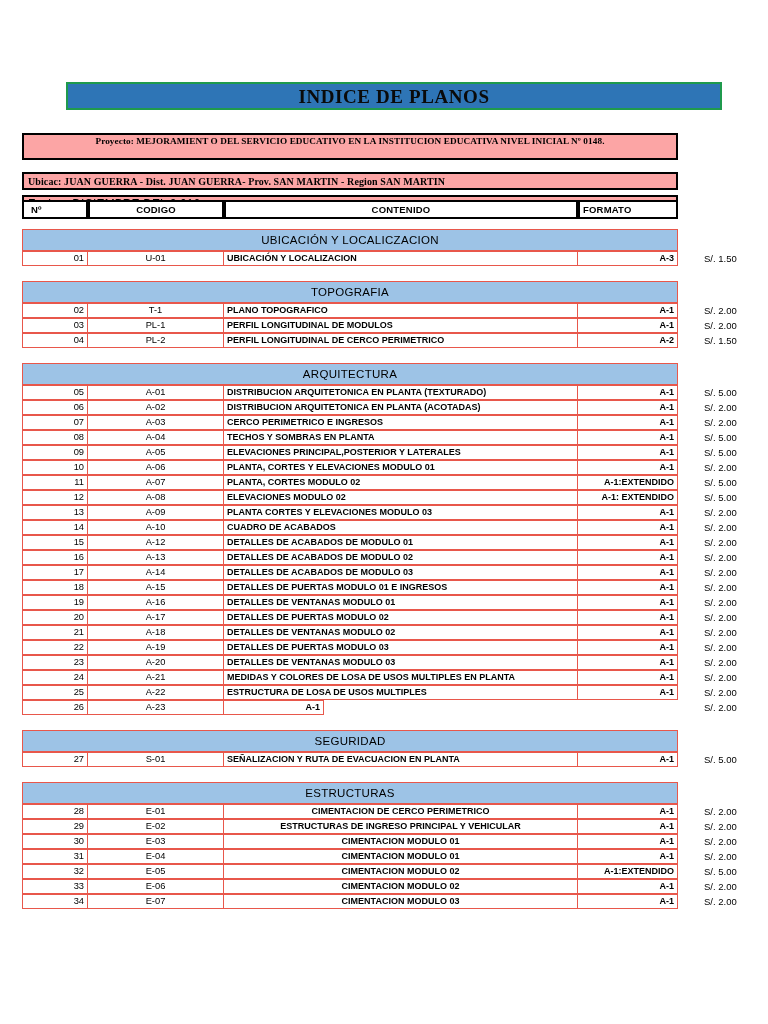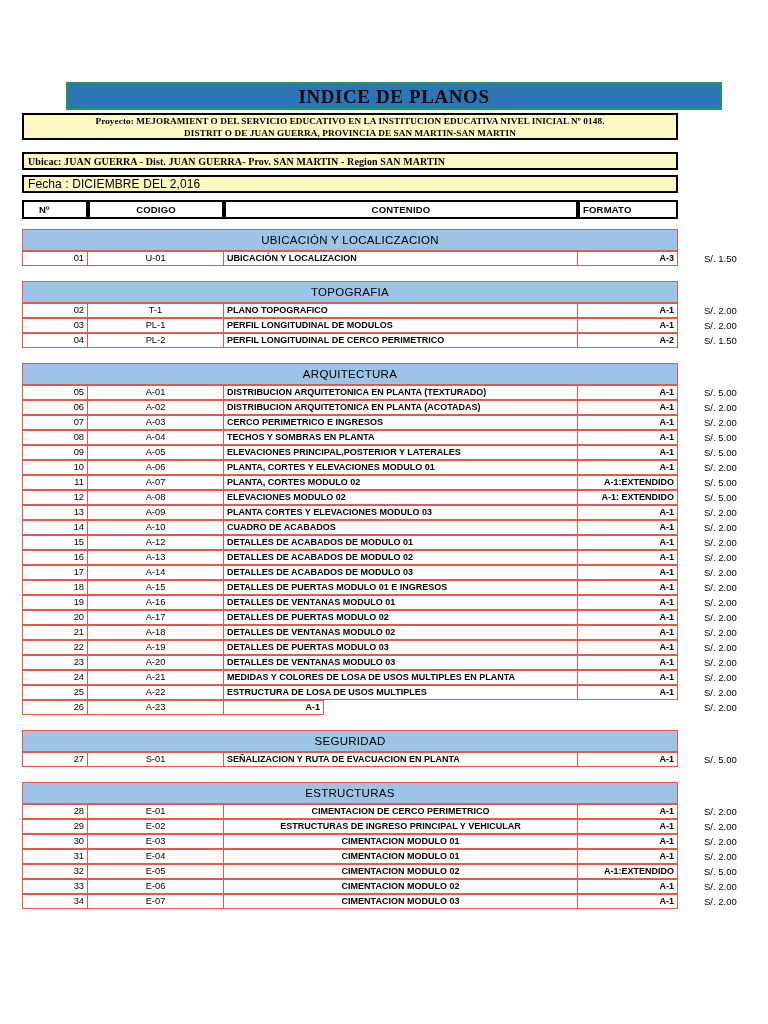--- a/index.html
+++ b/index.html
@@ -44,23 +44,24 @@
     letter-spacing: 0.6px;
     color: #0a0a0a;
     line-height: 1;
   }
 
   
   .info-box {
     position: absolute;
     left: 22px;
     width: 656px;
-    background: #fef9c3;
+    background: #fca5a5;
     border: 2px solid #000000;
     box-sizing: border-box;
+    margin-top: 20px;
   }
   .info-box.proyecto {
     top: 113px;
     height: 27px;
     text-align: center;
     padding-top: 1px;
   }
   .info-box.ubicac {
     top: 152px;
     height: 18px;
@@ -113,21 +114,21 @@
     box-sizing: border-box;
     background: #ffffff;
     font-family: "Liberation Sans", sans-serif;
     font-weight: bold;
     font-size: 9.5px;
     display: flex;
     align-items: center;
     justify-content: center;
     letter-spacing: 0.2px;
   }
-  .colhead-cell.num      { left: 0px;   width: 66px; justify-content: flex-start; padding-left: 15px; }
+  .colhead-cell.num      { left: 0px;   width: 66px; justify-content: flex-start; padding-left: 7px; }
   .colhead-cell.codigo   { left: 66px;  width: 136px; }
   .colhead-cell.contenido{ left: 202px; width: 354px; }
   .colhead-cell.formato  { left: 556px; width: 100px; justify-content: flex-start; padding-left: 3px; }
 
   
   .section {
     position: absolute;
     left: 22px;
     width: 656px;
     border-radius: 10px;
@@ -217,21 +218,20 @@
 <body>
 
 <div id="page">
 
   <div class="title-banner">
     <span class="title-text">INDICE DE PLANOS</span>
   </div>
 
   <div class="info-box proyecto">
     <div class="proyecto-line">Proyecto:  MEJORAMIENT O DEL SERVICIO EDUCATIVO EN LA INSTITUCION EDUCATIVA NIVEL INICIAL Nº 0148.</div>
-    <div class="proyecto-line">DISTRIT O DE JUAN GUERRA, PROVINCIA DE SAN MARTIN-SAN MARTIN</div>
   </div>
 
   <div class="info-box ubicac">
     <span class="ubicac-text">Ubicac: JUAN GUERRA - Dist. JUAN GUERRA- Prov. SAN MARTIN - Region SAN MARTIN</span>
   </div>
 
   <div class="info-box fecha">
     <span class="fecha-text">Fecha  : DICIEMBRE DEL 2,016</span>
   </div>
 

